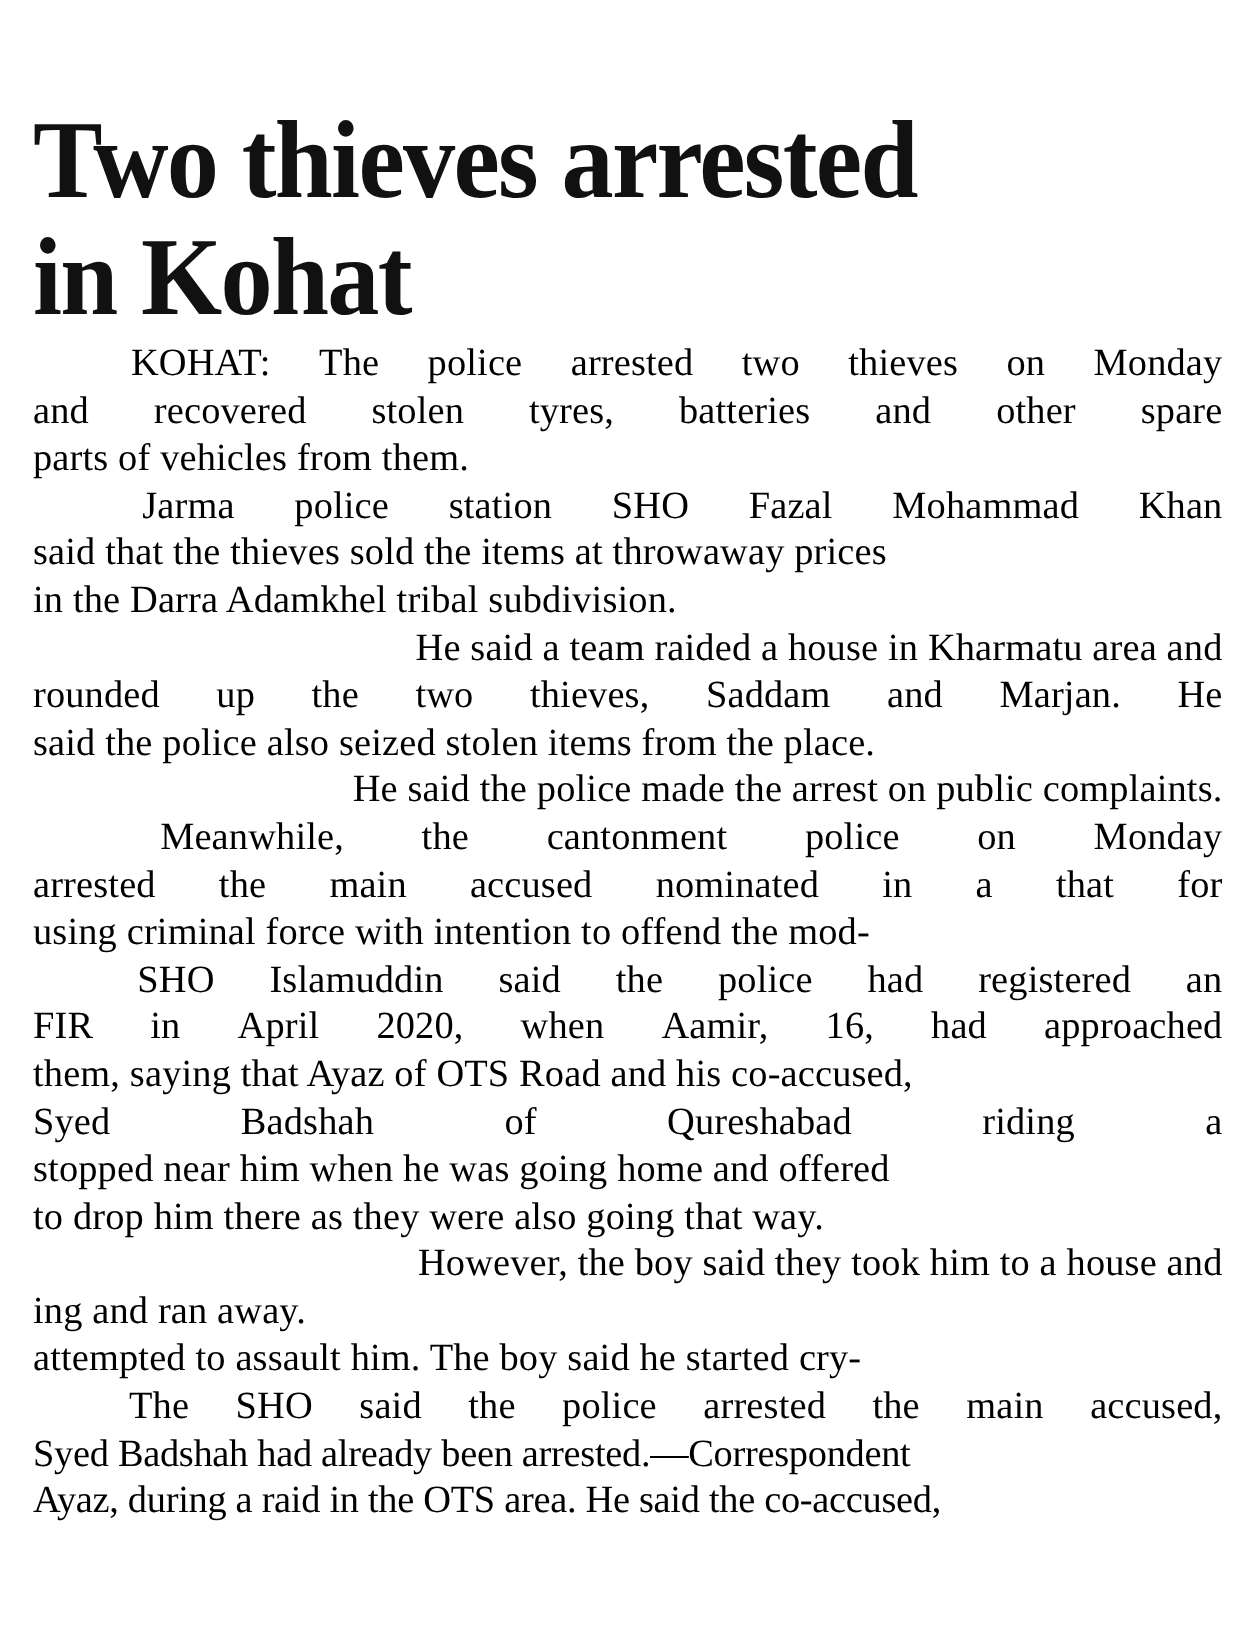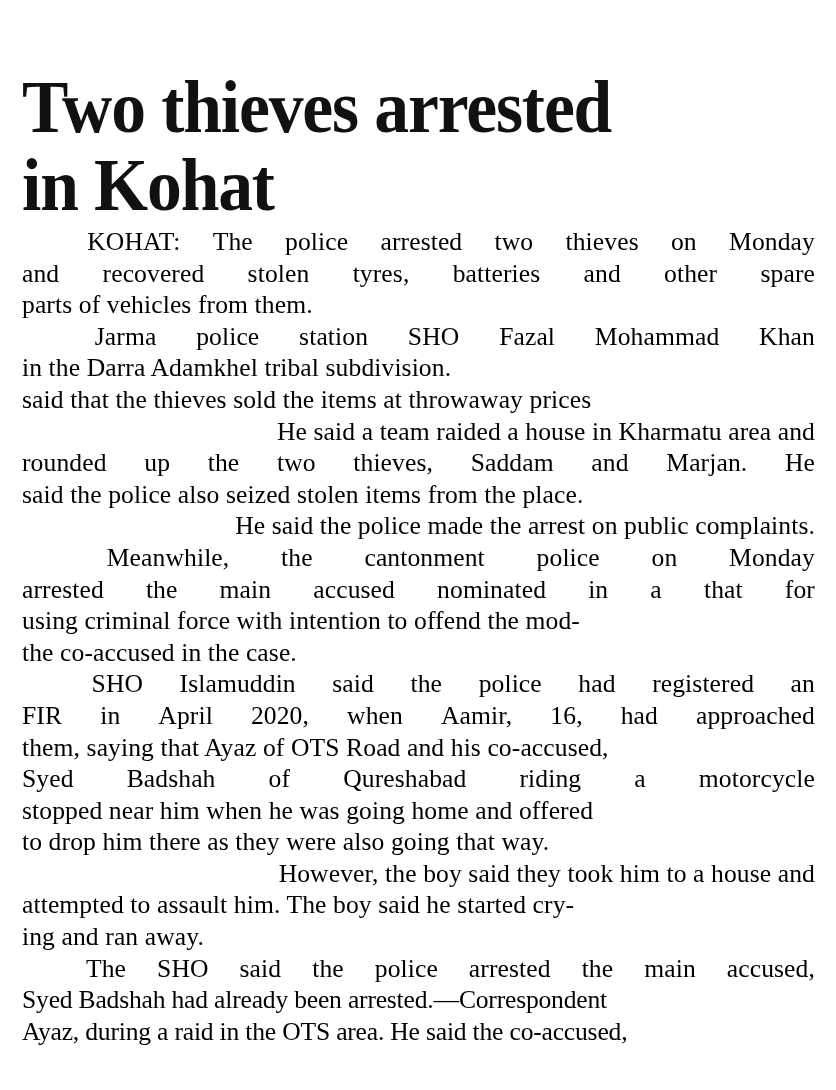--- a/index.html
+++ b/index.html
@@ -131,25 +131,25 @@
     <p class="para">
       <span class="line indent">
         <span class="w">Jarma</span>
         <span class="w">police</span>
         <span class="w">station</span>
         <span class="w">SHO</span>
         <span class="w">Fazal</span>
         <span class="w">Mohammad</span>
         <span class="w">Khan</span>
       </span>
+      <span class="line">
+        <span class="w">said that the thieves sold the items at throwaway prices</span>
+      </span>
       <span class="line ragged">
         <span class="w">in the Darra Adamkhel tribal subdivision.</span>
-      </span>
-      <span class="line">
-        <span class="w">said that the thieves sold the items at throwaway prices</span>
       </span>
     </p>
 
     <p class="para">
       <span class="line indent">
         <span class="w">He said a team raided a house in Kharmatu area and</span>
       </span>
       <span class="line">
         <span class="w">rounded</span>
         <span class="w">up</span>
@@ -187,23 +187,20 @@
         <span class="w">main</span>
         <span class="w">accused</span>
         <span class="w">nominated</span>
         <span class="w">in</span>
         <span class="w">a</span>
         <span class="w">that</span>
         <span class="w">for</span>
       </span>
       <span class="line">
         <span class="w">using criminal force with intention to offend the mod-</span>
-      </span>
-      <span class="line ragged">
-        <span class="w">the co-accused in the case.</span>
       </span>
     </p>
 
     <p class="para">
       <span class="line indent">
         <span class="w">SHO</span>
         <span class="w">Islamuddin</span>
         <span class="w">said</span>
         <span class="w">the</span>
         <span class="w">police</span>
@@ -225,39 +222,38 @@
       <span class="line">
         <span class="w">them, saying that Ayaz of OTS Road and his co-accused,</span>
       </span>
       <span class="line">
         <span class="w">Syed</span>
         <span class="w">Badshah</span>
         <span class="w">of</span>
         <span class="w">Qureshabad</span>
         <span class="w">riding</span>
         <span class="w">a</span>
-        <span class="w">motorcycle</span>
       </span>
       <span class="line">
         <span class="w">stopped near him when he was going home and offered</span>
       </span>
       <span class="line ragged">
         <span class="w">to drop him there as they were also going that way.</span>
       </span>
     </p>
 
     <p class="para">
       <span class="line indent">
         <span class="w">However, the boy said they took him to a house and</span>
       </span>
+      <span class="line ragged">
+        <span class="w">ing and ran away.</span>
+      </span>
       <span class="line">
         <span class="w">attempted to assault him. The boy said he started cry-</span>
-      </span>
-      <span class="line ragged">
-        <span class="w">ing and ran away.</span>
       </span>
     </p>
 
     <p class="para">
       <span class="line indent">
         <span class="w">The</span>
         <span class="w">SHO</span>
         <span class="w">said</span>
         <span class="w">the</span>
         <span class="w">police</span>

